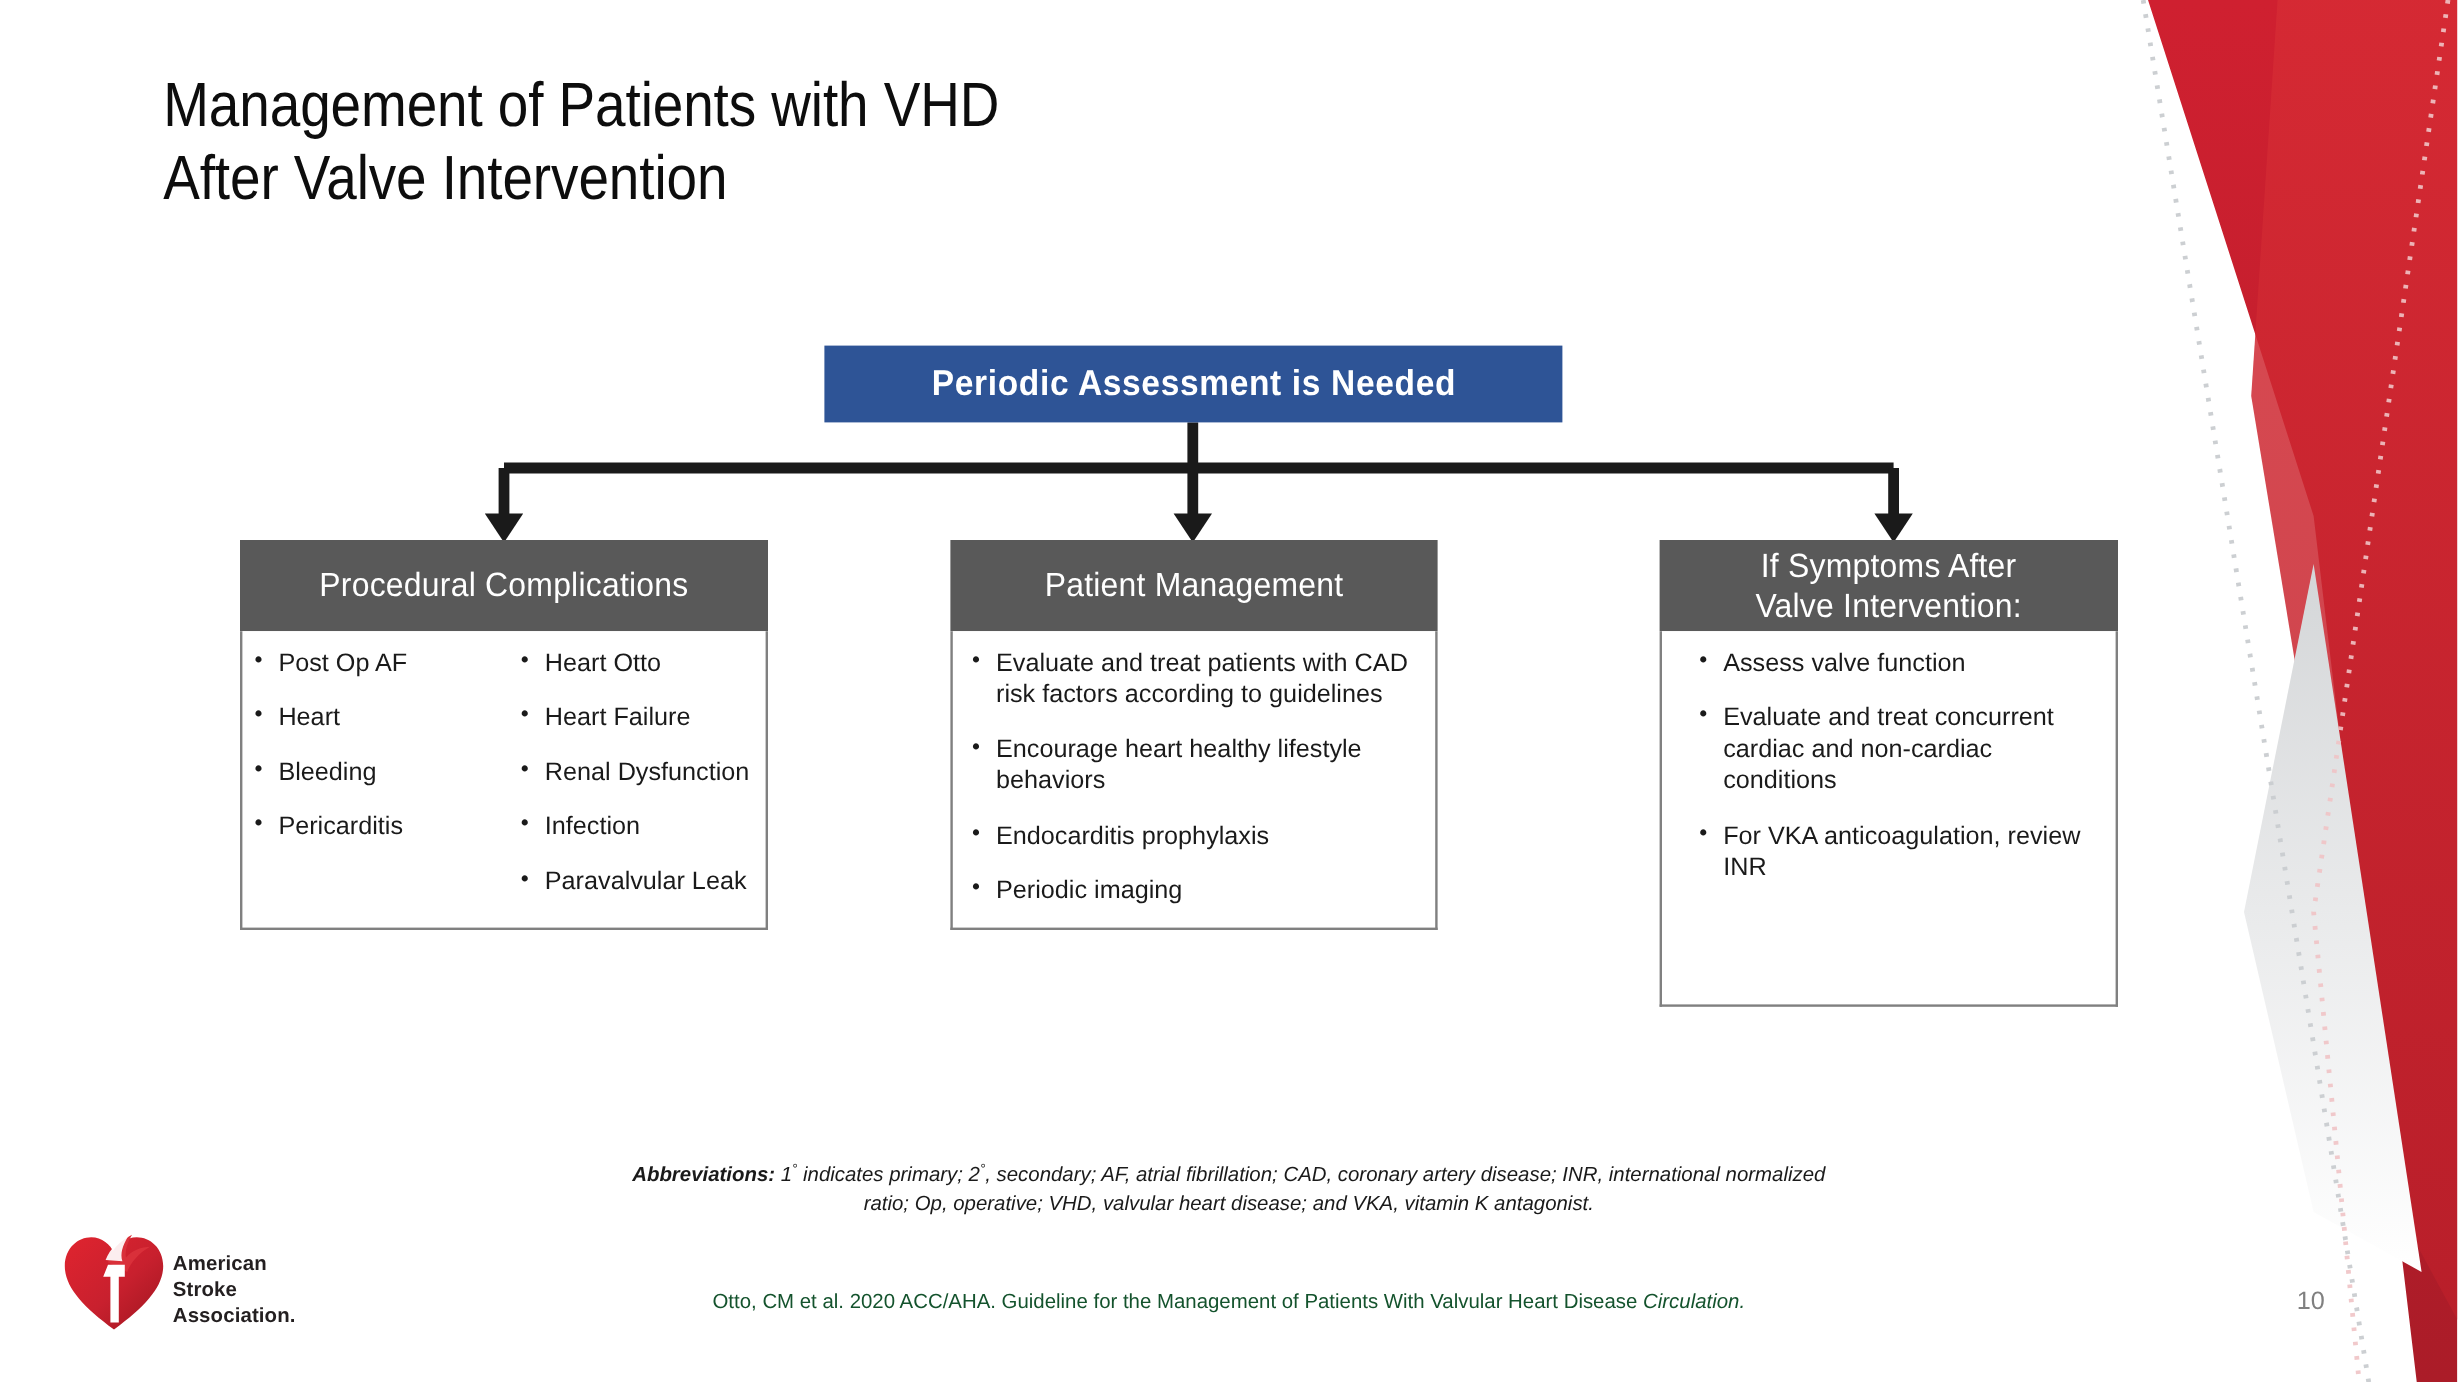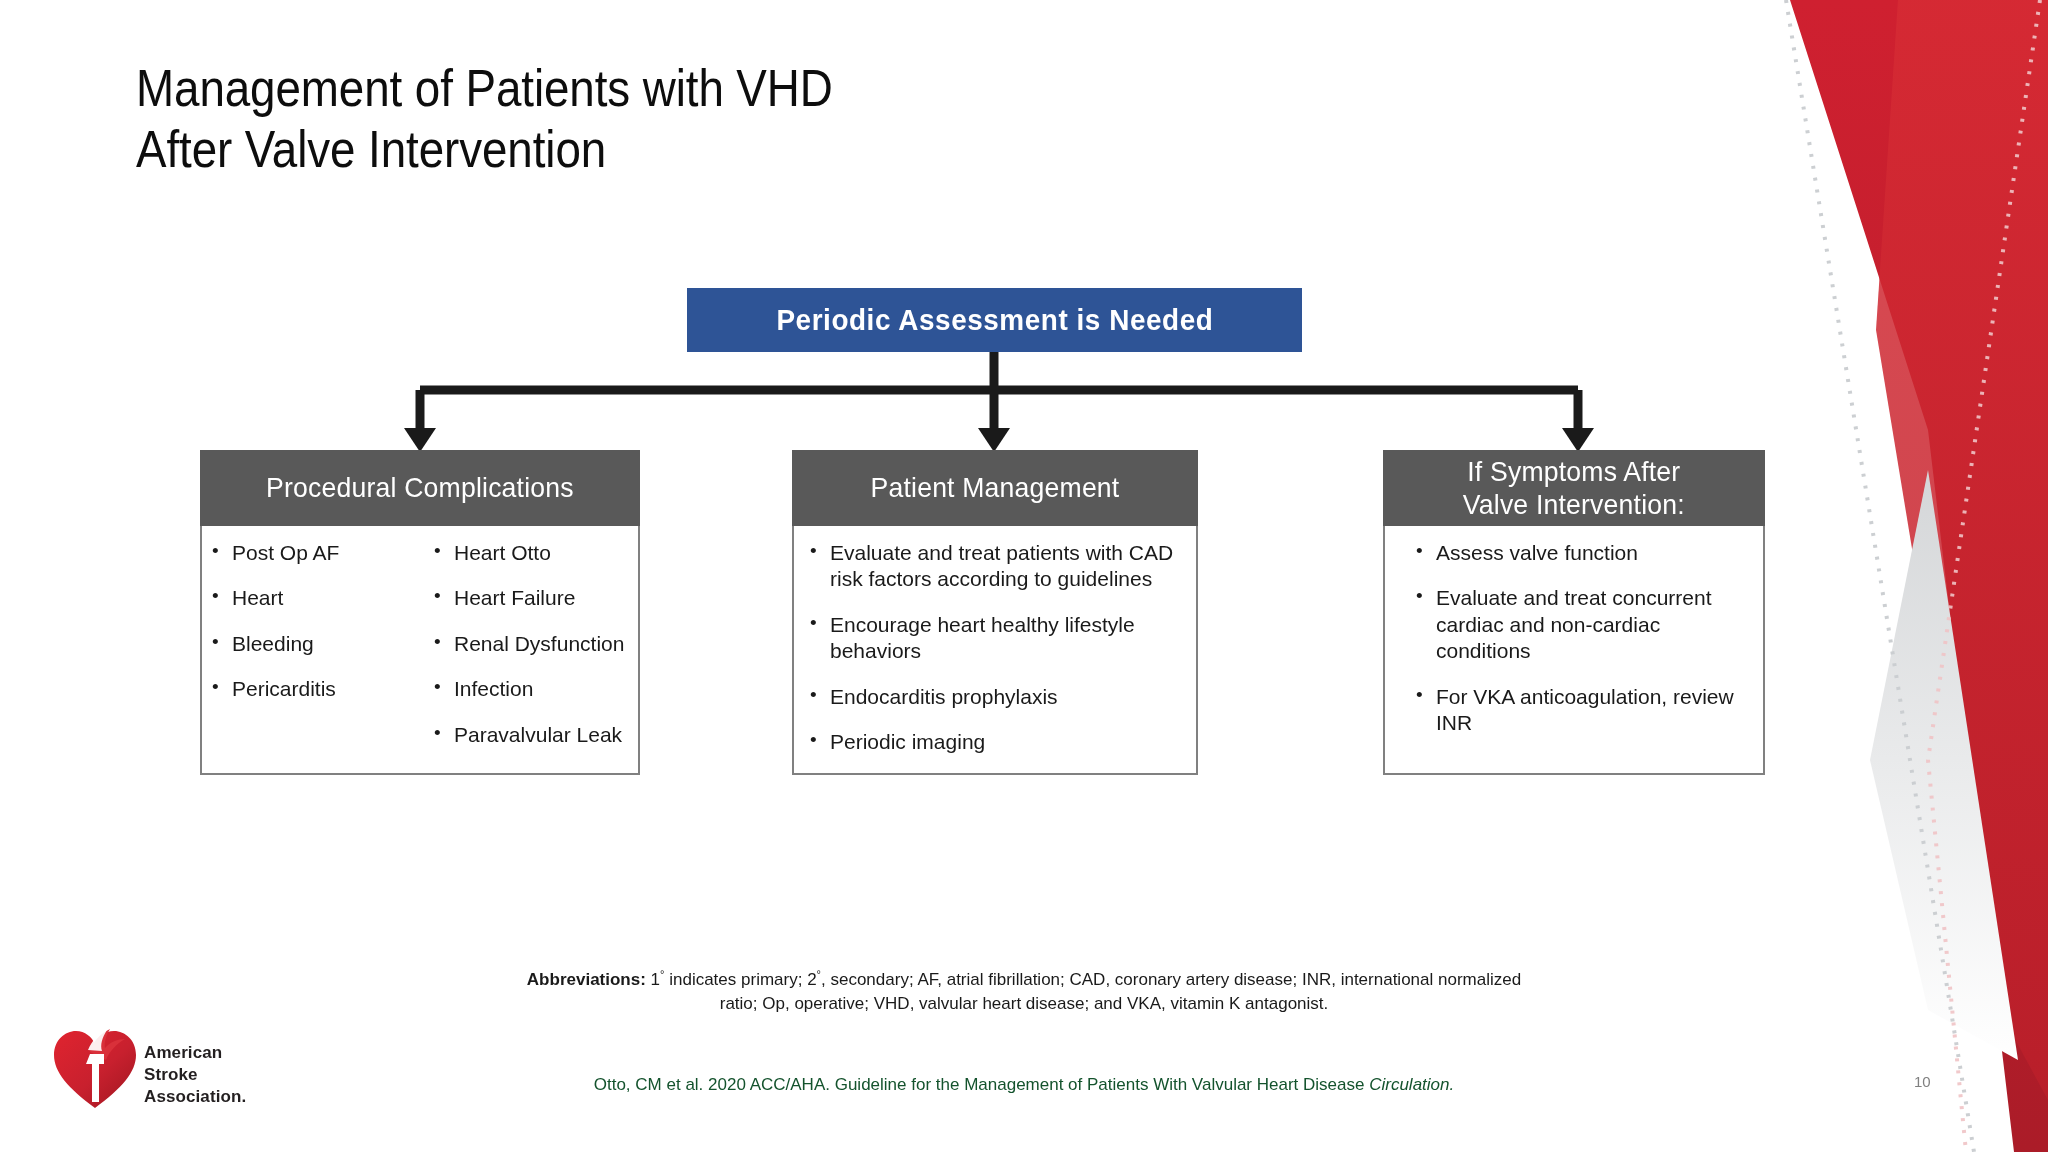--- a/index.html
+++ b/index.html
@@ -132,52 +132,53 @@
   #panel1 .panel-body { height: 249px; padding-left: 4px; }
   #panel1 .col-left  { flex: 0 0 222px; }
   #panel1 .col-right { flex: 1 1 auto; }
 
   #panel2 { left: 792px; top: 450px; width: 406px; }
   #panel2 .panel-head { height: 76px; justify-content: center; }
   #panel2 .panel-body { height: 249px; }
 
   #panel3 { left: 1383px; top: 450px; width: 382px; }
   #panel3 .panel-head { height: 76px; }
-  #panel3 .panel-body { height: 249px; padding-left: 25px; }
+  #panel3 .panel-body { height: 313px; padding-left: 25px; }
 
   
   #abbrev {
     position: absolute;
     left: 524px;
     top: 967px;
     width: 1000px;
     text-align: center;
     font-size: 17px;
     line-height: 1.42;
     color: #1a1a1a;
+    font-style: italic;
   }
   #abbrev b { font-weight: 700; }
   .sup { font-size: 11px; vertical-align: super; }
 
   #citation {
     position: absolute;
     left: 424px;
     top: 1075px;
     width: 1200px;
     text-align: center;
     font-size: 17px;
     color: #14532d;
   }
   #citation i { font-style: italic; }
 
   #pageno {
     position: absolute;
     left: 1914px;
     top: 1073px;
-    font-size: 15px;
+    font-size: 21px;
     color: #808080;
   }
 
   
   #logo {
     position: absolute;
     left: 52px;
     top: 1022px;
     width: 215px;
     height: 90px;

